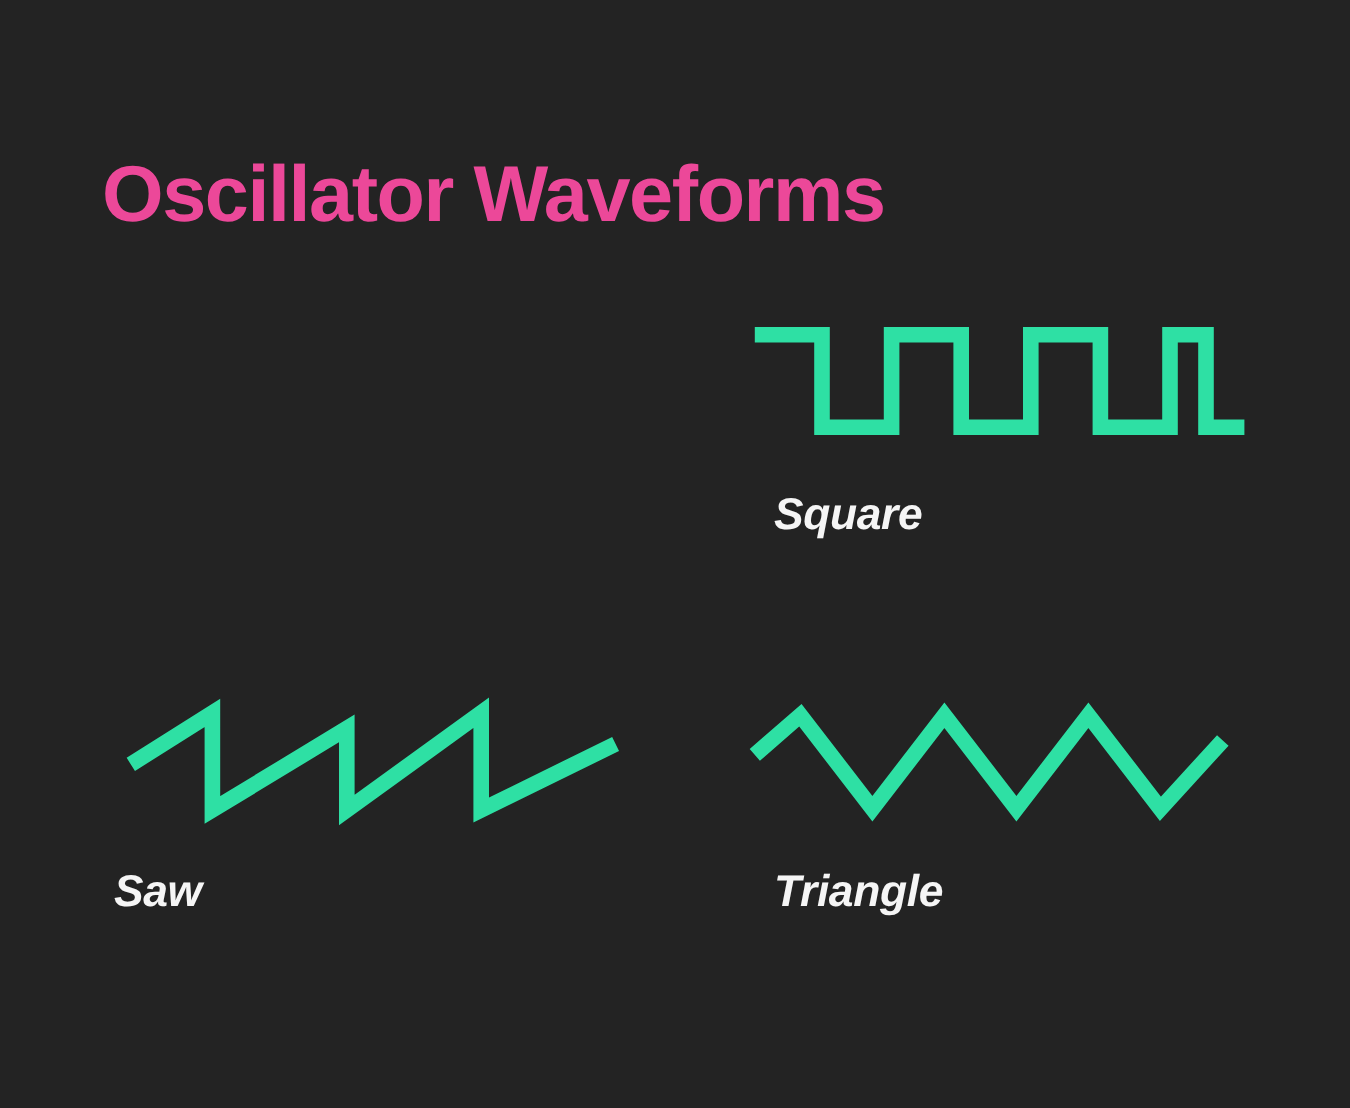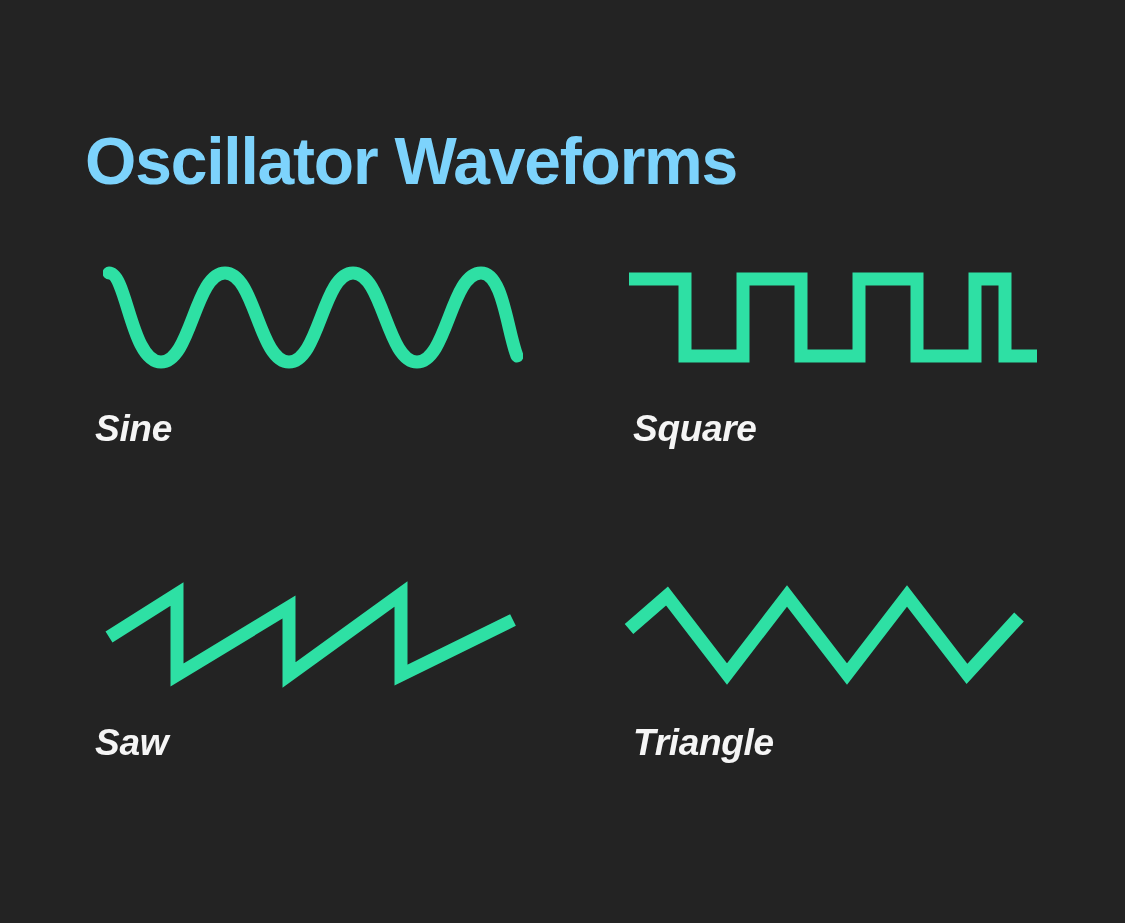--- a/index.html
+++ b/index.html
@@ -60,42 +60,36 @@
     font-size: 37px;
     font-weight: bold;
     font-style: italic;
     color: #f5f5f5;
     letter-spacing: -0.3px;
     white-space: nowrap;
   }
   .cell-square .wave-svg,
   .cell-triangle .wave-svg { margin-left: 18px; }
   .cell-square .wave-label,
-  .cell-triangle .wave-label { margin-left: 28px; }
+  .cell-triangle .wave-label { margin-left: 40px; }
   .cell-sine .wave-label { margin-left: 10px; }
   .cell-saw  .wave-label { margin-left: 10px; }
   .cell-sine .wave-svg   { margin-left: 18px; }
   .cell-saw  .wave-svg   { margin-left: 18px; }
   .cell-saw .wave-label, .cell-triangle .wave-label { margin-top: 22px; font-style: italic; }
 </style>
 </head>
 <body style="background: rgb(35, 35, 35);">
 
 <div id="page-root" style="background: rgb(35, 35, 35);">
 
-  <h1 class="page-title" style="color: #7dd3fc;">Oscillator Waveforms</h1>
+  <h1 class="page-title" style="color: #ec4899;">Oscillator Waveforms</h1>
 
   <div class="wave-grid">
 
-    <div class="wave-cell cell-sine">
-      <svg class="wave-svg" viewBox="0 0 420 125" preserveAspectRatio="none">
-        <path fill="none" stroke="#2ee0a4" stroke-width="13" stroke-linecap="round" stroke-linejoin="round" d="M 6 18 C 24 18, 28 107, 58 107 C 88 107, 92 18, 122 18 C 152 18, 156 107, 186 107 C 216 107, 220 18, 250 18 C 280 18, 284 107, 314 107 C 344 107, 348 18, 378 18 C 400 18, 404 75, 414 101"></path>
-      </svg>
-      <div class="wave-label">Sine</div>
-    </div>
 
     <div class="wave-cell cell-square">
       <svg class="wave-svg" viewBox="0 0 420 125" preserveAspectRatio="none">
         <path fill="none" stroke="#2ee0a4" stroke-width="13" stroke-linecap="butt" stroke-linejoin="miter" d="M 6 24 L 62 24 L 62 101 L 120 101 L 120 24 L 178 24 L 178 101 L 236 101 L 236 24 L 294 24 L 294 101 L 352 101 L 352 24 L 382 24 L 382 101 L 414 101"></path>
       </svg>
       <div class="wave-label">Square</div>
     </div>
 
     <div class="wave-cell cell-saw">
       <svg class="wave-svg" viewBox="0 0 420 125" preserveAspectRatio="none">

